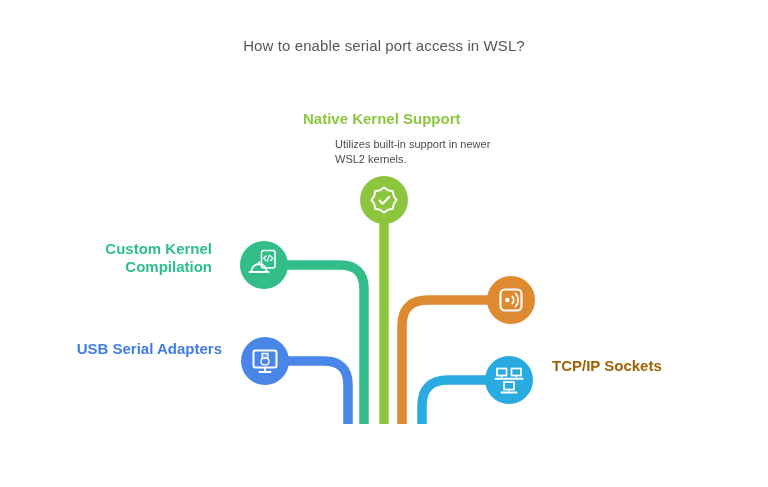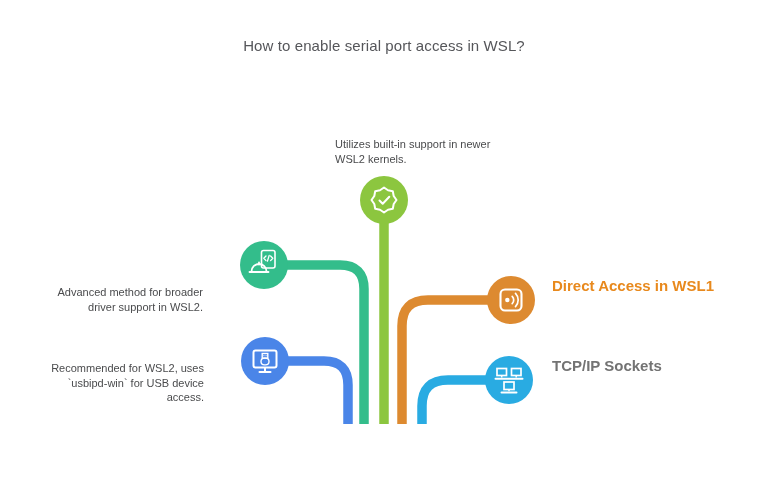--- a/index.html
+++ b/index.html
@@ -51,21 +51,21 @@
     z-index: 3;
   }
   .align-right { text-align: right; }
   .align-left  { text-align: left; }
 
   
   .c-native  { color: #8cc63f; }  .bg-native  { background: #8cc63f; }
   .c-custom  { color: #2ebe8a; }  .bg-custom  { background: #33bd8b; }
   .c-usb     { color: #3f7de0; }  .bg-usb     { background: #4a85e8; }
   .c-direct  { color: #e8891d; }  .bg-direct  { background: #dd8a30; }
-  .c-tcp     { color: #737373; }  .bg-tcp     { background: #29abe2; }
+  .c-tcp     { color: #a16207; }  .bg-tcp     { background: #29abe2; }
 </style>
 </head>
 <body>
 
 <div class="canvas">
 
   <div class="title">How to enable serial port access in WSL?</div>
 
   <svg class="lines-svg" width="768" height="487" viewBox="0 0 768 487">
     <g fill="none" stroke="#ffffff" stroke-width="14">
@@ -77,59 +77,57 @@
     </g>
     <g fill="none" stroke-width="9.5">
       <path stroke="#33bd8b" d="M264 265 H340 Q364 265 364 289 L364 424"></path>
       <path stroke="#4a85e8" d="M265 361 H324 Q348 361 348 385 L348 424"></path>
       <path stroke="#8cc63f" d="M384 200 L384 424"></path>
       <path stroke="#dd8a30" d="M511 300 H428 Q402 300 402 326 L402 424"></path>
       <path stroke="#29abe2" d="M509 380 H448 Q422 380 422 406 L422 424"></path>
     </g>
   </svg>
 
+  <div class="heading c-native align-left" style="left:303px; top:110px;">Native Kernel Support</div>
   <div class="desc align-left" style="left:303px; top:137px;margin-left:32px;">Utilizes built-in support in newer
 WSL2 kernels.</div>
   <div class="node-icon bg-native" style="left:360px; top:176px;">
     <svg width="48" height="48" viewBox="0 0 48 48">
       <polygon points="24,11.5 28,14.3 32.8,15.2 33.7,20 36.5,24 33.7,28 32.8,32.8 28,33.7 24,36.5 20,33.7 15.2,32.8 14.3,28 11.5,24 14.3,20 15.2,15.2 20,14.3" fill="none" stroke="#ffffff" stroke-width="2" stroke-linejoin="round"></polygon>
       <polyline points="19.5,24.5 22.7,27.8 29.3,20.8" fill="none" stroke="#ffffff" stroke-width="2" stroke-linecap="round" stroke-linejoin="round"></polyline>
     </svg>
   </div>
 
-  <div class="desc align-right" style="right:565px; top:285px;">Advanced method for broader
-driver support in WSL2.</div>
+  <div class="heading c-custom align-right" style="right:556px; top:240px;">Custom Kernel
+Compilation</div>
   <div class="node-icon bg-custom" style="left:240px; top:241px;">
     <svg width="48" height="48" viewBox="0 0 48 48">
       <rect x="21.5" y="9.5" width="13.5" height="17.5" rx="2" fill="none" stroke="#ffffff" stroke-width="1.6"></rect>
       <polyline points="26,15 23.8,17.3 26,19.6" fill="none" stroke="#ffffff" stroke-width="1.3" stroke-linecap="round" stroke-linejoin="round"></polyline>
       <polyline points="30.6,15 32.8,17.3 30.6,19.6" fill="none" stroke="#ffffff" stroke-width="1.3" stroke-linecap="round" stroke-linejoin="round"></polyline>
       <line x1="29.2" y1="14.4" x2="27.4" y2="20.2" stroke="#ffffff" stroke-width="1.3" stroke-linecap="round"></line>
       <path d="M11.5 30.5 a7.5 7.5 0 0 1 15 0" fill="none" stroke="#ffffff" stroke-width="1.8"></path>
       <line x1="9.5" y1="31" x2="28.5" y2="31" stroke="#ffffff" stroke-width="1.8" stroke-linecap="round"></line>
       <line x1="19" y1="21.5" x2="19" y2="23.5" stroke="#ffffff" stroke-width="1.8" stroke-linecap="round"></line>
     </svg>
   </div>
 
-  <div class="desc align-right" style="right:564px; top:361px;">Recommended for WSL2, uses
-`usbipd-win` for USB device
-access.</div>
+  <div class="heading c-usb align-right" style="right:546px; top:340px;">USB Serial Adapters</div>
   <div class="node-icon bg-usb" style="left:241px; top:337px;">
     <svg width="48" height="48" viewBox="0 0 48 48">
       <rect x="12.5" y="13.5" width="23" height="17" rx="2" fill="none" stroke="#ffffff" stroke-width="2"></rect>
       <line x1="24" y1="30.5" x2="24" y2="34" stroke="#ffffff" stroke-width="2"></line>
       <line x1="18.5" y1="35" x2="29.5" y2="35" stroke="#ffffff" stroke-width="2" stroke-linecap="round"></line>
       <rect x="21.2" y="16.5" width="5.6" height="4.6" fill="none" stroke="#ffffff" stroke-width="1.4"></rect>
       <rect x="20" y="21.1" width="8" height="6.8" rx="3.4" fill="none" stroke="#ffffff" stroke-width="1.4"></rect>
       <line x1="22.9" y1="18.3" x2="22.9" y2="19.3" stroke="#ffffff" stroke-width="1.1"></line>
       <line x1="25.1" y1="18.3" x2="25.1" y2="19.3" stroke="#ffffff" stroke-width="1.1"></line>
     </svg>
   </div>
 
-  <div class="heading c-direct align-left" style="left:552px; top:277px;">Direct Access in WSL1</div>
   <div class="node-icon bg-direct" style="left:487px; top:276px;">
     <svg width="48" height="48" viewBox="0 0 48 48">
       <rect x="13.5" y="13.5" width="21" height="21" rx="4.5" fill="none" stroke="#ffffff" stroke-width="2.1"></rect>
       <circle cx="20.3" cy="24" r="2.2" fill="#ffffff"></circle>
       <path d="M25.2 20.3 a5.3 5.3 0 0 1 0 7.4" fill="none" stroke="#ffffff" stroke-width="1.7" stroke-linecap="round"></path>
       <path d="M28.5 17.4 a9.5 9.5 0 0 1 0 13.2" fill="none" stroke="#ffffff" stroke-width="1.7" stroke-linecap="round"></path>
     </svg>
   </div>
 
   <div class="heading c-tcp align-left" style="left:552px; top:357px;">TCP/IP Sockets</div>

